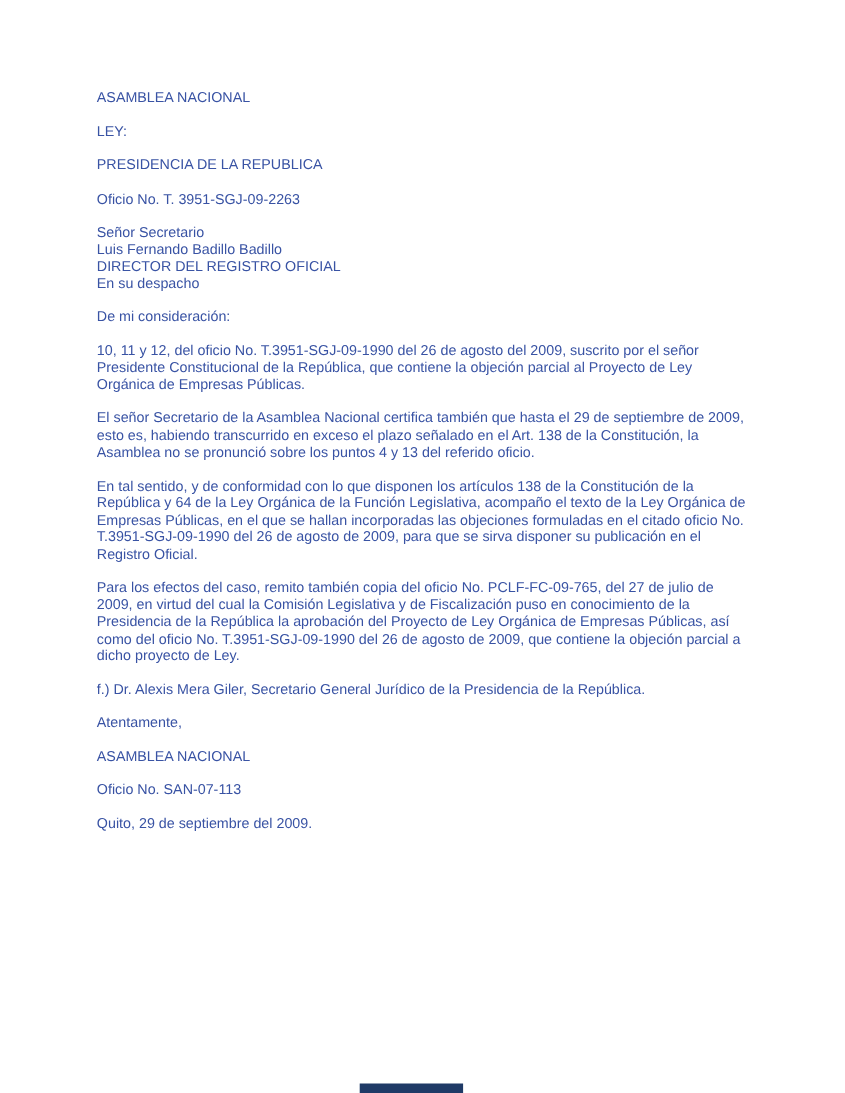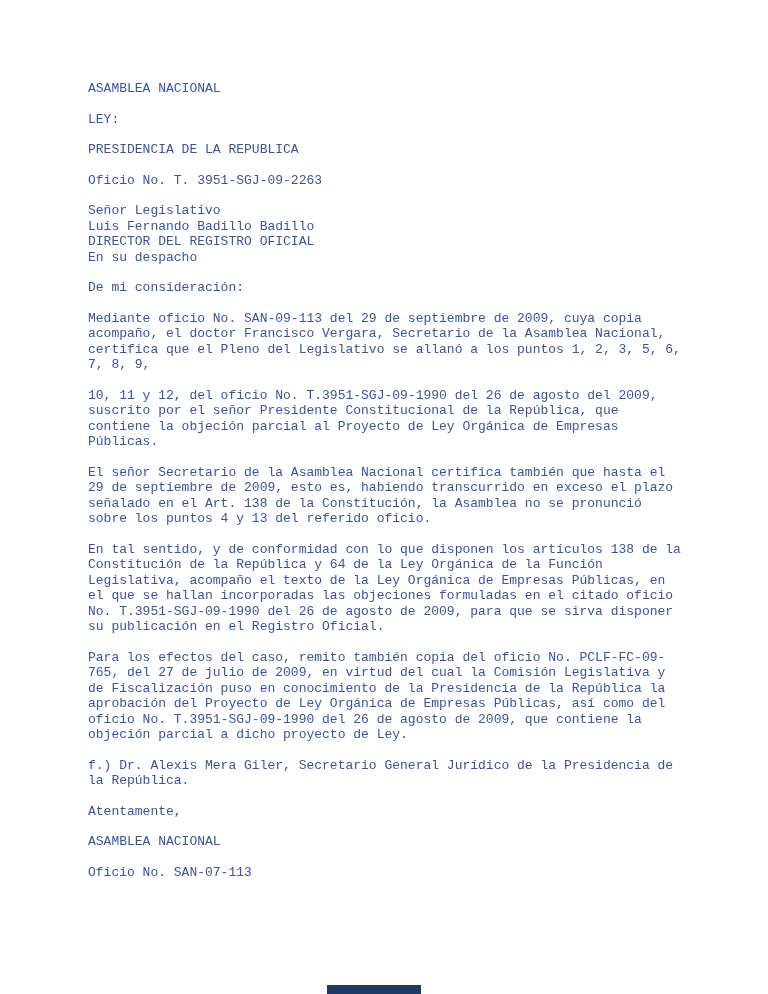--- a/index.html
+++ b/index.html
@@ -6,21 +6,21 @@
     margin: 0;
     padding: 0;
     background: #ffffff;
   }
   .page {
     position: relative;
     width: 748px;
     height: 994px;
     background: #ffffff;
     overflow: hidden;
-    font-family: Liberation Mono, monospace;
+    font-family: Liberation Sans, sans-serif;
     font-size: 13px;
     line-height: 15.5px;
     color: #3953a4;
   }
   .content {
     position: absolute;
     top: 81px;
     left: 88px;
     width: 596px;
   }
@@ -44,32 +44,32 @@
 
 <div class="page" style="color: rgb(57, 83, 164); background: rgb(255, 255, 255);">
   <div class="content">
 
     <p>ASAMBLEA NACIONAL</p>
     <p>LEY:</p>
 
     <p class="gap-lg">PRESIDENCIA DE LA REPUBLICA</p>
     <p>Oficio No. T. 3951-SGJ-09-2263</p>
 
-    <p><span>Señor Legislativo</span><br><span>Luis Fernando Badillo Badillo</span><br><span>DIRECTOR DEL REGISTRO OFICIAL</span><br><span>En su despacho</span></p>
+    <p><span>Señor Secretario</span><br><span>Luis Fernando Badillo Badillo</span><br><span>DIRECTOR DEL REGISTRO OFICIAL</span><br><span>En su despacho</span></p>
 
     <p>De mi consideración:</p>
 
-    <p>Mediante oficio No. SAN-09-113 del 29 de septiembre de 2009, cuya copia acompaño, el doctor Francisco Vergara, Secretario de la Asamblea Nacional, certifica que el Pleno del Legislativo se allanó a los puntos 1, 2, 3, 5, 6, 7, 8, 9,</p>
     <p>10, 11 y 12, del oficio No. T.3951-SGJ-09-1990 del 26 de agosto del 2009, suscrito por el señor Presidente Constitucional de la República, que contiene la objeción parcial al Proyecto de Ley Orgánica de Empresas Públicas.</p>
     <p>El señor Secretario de la Asamblea Nacional certifica también que hasta el 29 de septiembre de 2009, esto es, habiendo transcurrido en exceso el plazo señalado en el Art. 138 de la Constitución, la Asamblea no se pronunció sobre los puntos 4 y 13 del referido oficio.</p>
     <p>En tal sentido, y de conformidad con lo que disponen los artículos 138 de la Constitución de la República y 64 de la Ley Orgánica de la Función Legislativa, acompaño el texto de la Ley Orgánica de Empresas Públicas, en el que se hallan incorporadas las objeciones formuladas en el citado oficio No. T.3951-SGJ-09-1990 del 26 de agosto de 2009, para que se sirva disponer su publicación en el Registro Oficial.</p>
     <p>Para los efectos del caso, remito también copia del oficio No. PCLF-FC-09-765, del 27 de julio de 2009, en virtud del cual la Comisión Legislativa y de Fiscalización puso en conocimiento de la Presidencia de la República la aprobación del Proyecto de Ley Orgánica de Empresas Públicas, así como del oficio No. T.3951-SGJ-09-1990 del 26 de agosto de 2009, que contiene la objeción parcial a dicho proyecto de Ley.</p>
 
     <p>f.) Dr. Alexis Mera Giler, Secretario General Jurídico de la Presidencia de la República.</p>
     <p>Atentamente,</p>
 
     <p class="gap-xl">ASAMBLEA NACIONAL</p>
     <p>Oficio No. SAN-07-113</p>
+    <p>Quito, 29 de septiembre del 2009.</p>
 
   </div>
 
   <div class="footer-bar" style="background: rgb(31, 58, 102);"></div>
 </div>
 
 </body></html>

